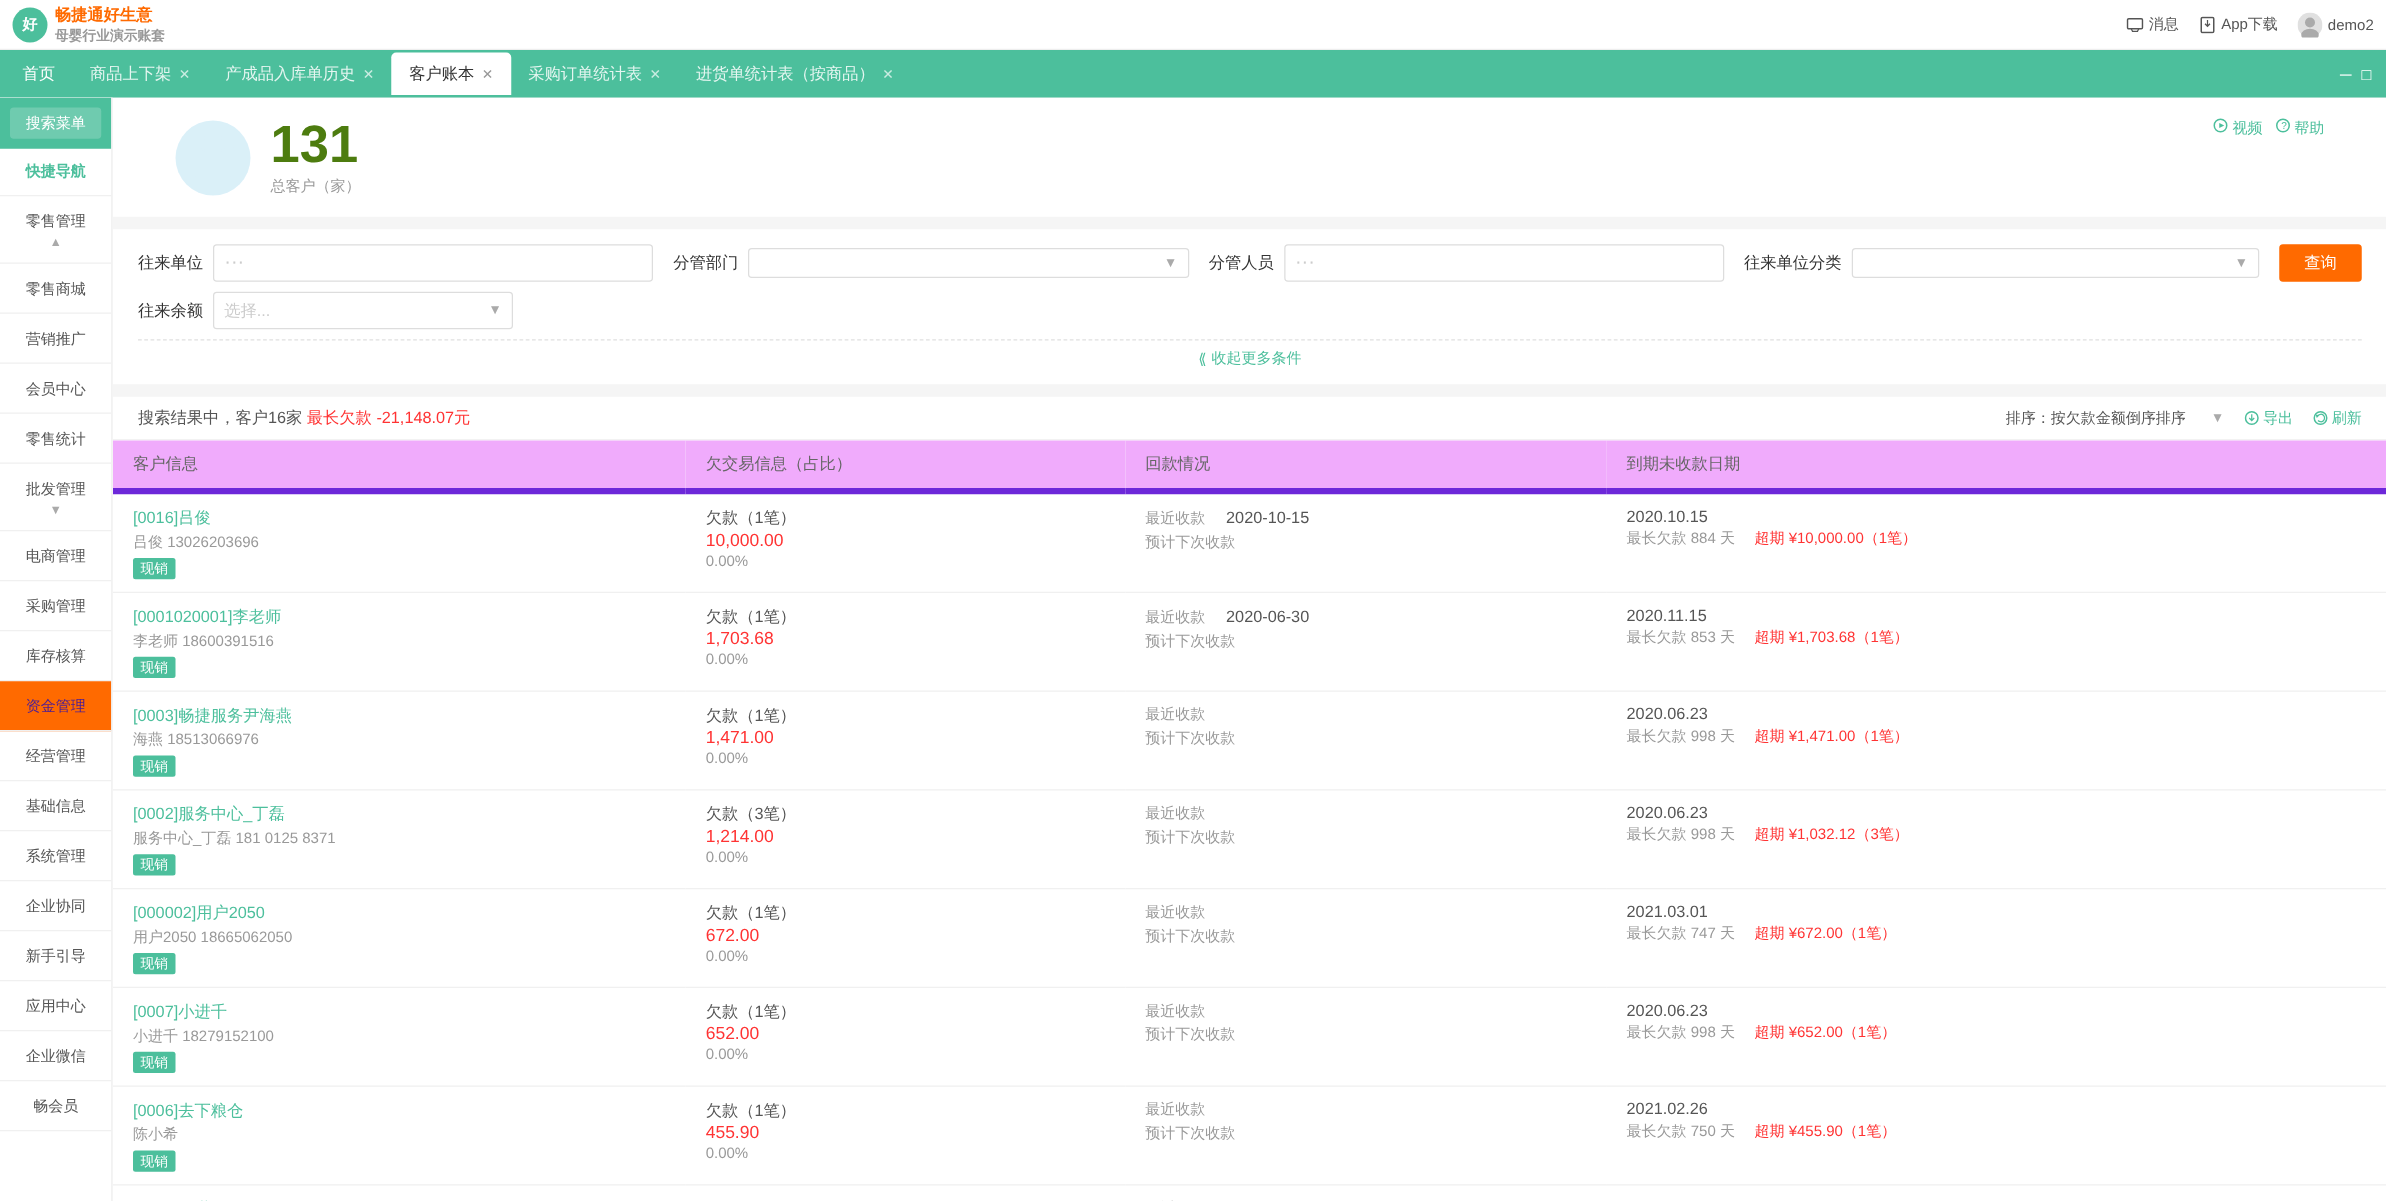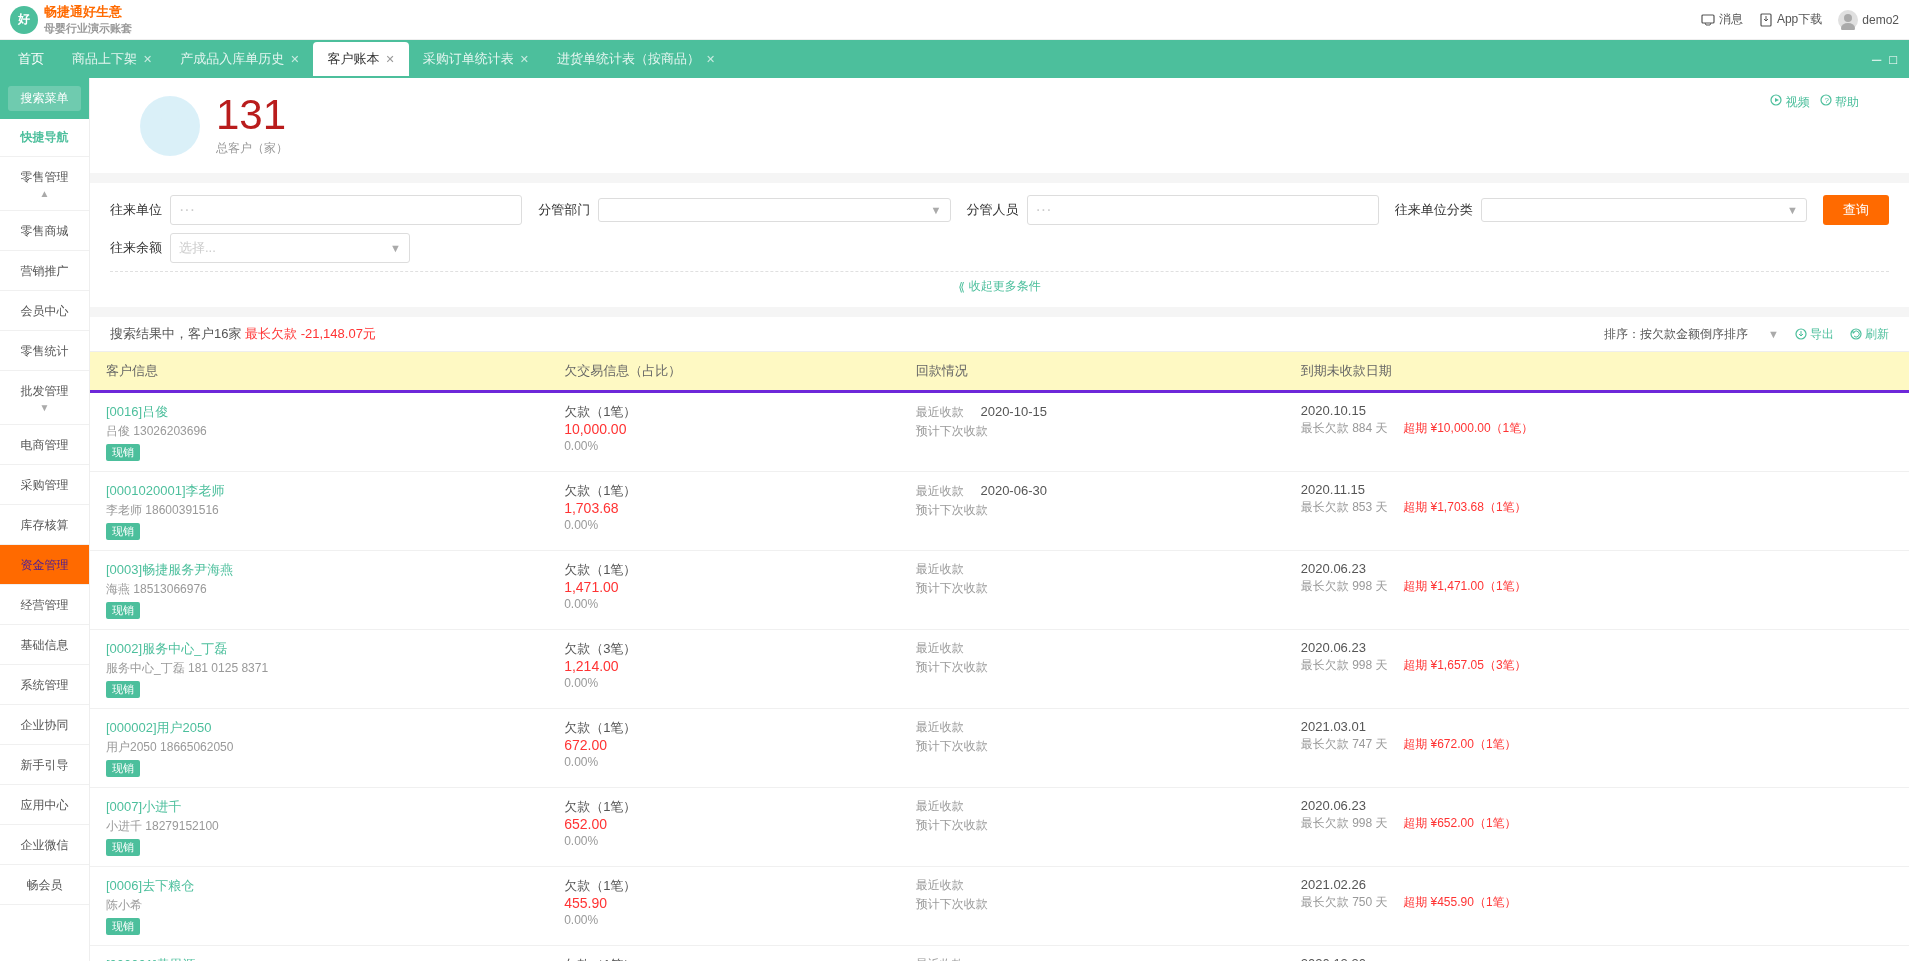--- a/index.html
+++ b/index.html
@@ -43,21 +43,21 @@
     .stat-card { flex: 1; display: flex; align-items: center; gap: 16px; padding: 0 30px; }
     .stat-card + .stat-card { border-left: 1px solid #eee; }
     .stat-icon { width: 60px; height: 60px; border-radius: 50%; display: flex; align-items: center; justify-content: center; opacity: 0.3; }
     .stat-icon-yellow { background: #ffd700; }
     .stat-icon-pink { background: #ffb6c1; }
     .stat-icon-blue { background: #87ceeb; }
     .stat-content { display: flex; flex-direction: column; }
     .stat-number { font-size: 42px; font-weight: bold; line-height: 1; }
     .stat-number.orange { color: #ff6a00; }
     .stat-number.red { color: #ff3333; }
-    .stat-number.dark { color: #b91c1c; font-weight: 400; }
+    .stat-number.dark { color: #4d7c0f; font-weight: 700; }
     .stat-label { font-size: 12px; color: #999; margin-top: 4px; }
     .stat-card-actions { margin-left: auto; display: flex; gap: 10px; font-size: 12px; color: #666; align-self: flex-start; }
 
     
     .filter-area { background: #fff; padding: 12px 20px; margin-bottom: 10px; }
     .filter-row { display: flex; align-items: center; gap: 16px; margin-bottom: 8px; }
     .filter-item { display: flex; align-items: center; gap: 8px; flex: 1; }
     .filter-label { font-size: 13px; color: #333; white-space: nowrap; }
     .filter-input { flex: 1; border: 1px solid #ddd; border-radius: 3px; padding: 5px 8px; font-size: 13px; color: #333; position: relative; display: flex; align-items: center; justify-content: space-between; cursor: pointer; background: #fff; }
     .filter-input-dots { color: #ccc; font-size: 16px; }
@@ -69,21 +69,21 @@
     
     .result-bar { background: #fff; padding: 8px 20px; display: flex; align-items: center; justify-content: space-between; border-bottom: 1px solid #eee; }
     .result-info { font-size: 13px; color: #555; }
     .result-info .highlight { color: #ff3333; }
     .result-actions { display: flex; gap: 16px; align-items: center; font-size: 12px; color: #555; }
     .sort-select { display: flex; align-items: center; gap: 20px; cursor: pointer; }
     .action-link { display: flex; align-items: center; gap: 3px; cursor: pointer; color: #4cbf9c; }
 
     
     .data-table { width: 100%; border-collapse: collapse; background: #fff; }
-    .data-table thead tr { background: #fef9c3; border-bottom: 3px solid #6d28d9; }
+    .data-table thead tr { background: #f0abfc; border-bottom: 5px solid #6d28d9; }
     .data-table th { padding: 10px 16px; font-size: 13px; font-weight: 500; color: #666; text-align: left; }
     .data-table tbody tr { border-bottom: 1px solid #f0f0f0; }
     .data-table td { padding: 10px 16px; vertical-align: top; }
 
     .customer-id { color: #4cbf9c; font-size: 13px; cursor: pointer; }
     .customer-phone { font-size: 12px; color: #999; margin-top: 2px; }
     .tag-xian { display: inline-block; background: #4cbf9c; color: #fff; font-size: 11px; padding: 1px 6px; border-radius: 2px; margin-top: 4px; }
 
     .debt-count { font-size: 13px; color: #555; }
     .debt-amount { color: #ff3333; font-size: 14px; font-weight: 500; }
@@ -449,21 +449,21 @@
       <div>
         <span class="collection-label">最近收款</span>
         <span class="collection-date"></span>
       </div>
       <div class="collection-next">预计下次收款</div>
     </td>
     <td>
       <div class="overdue-date">2020.06.23</div>
       <div>
         <span class="overdue-days">最长欠款 998 天　</span>
-        <span class="overdue-link">超期 ¥1,657.05（3笔）</span>
+        <span class="overdue-link">超期 ¥1,032.12（3笔）</span>
       </div>
     </td>
   </tr>
             <tr>
     <td>
       <div class="customer-id">[000002]用户2050</div>
       <div class="customer-phone">用户2050 18665062050</div>
       <span class="tag-xian">现销</span>
     </td>
     <td>

